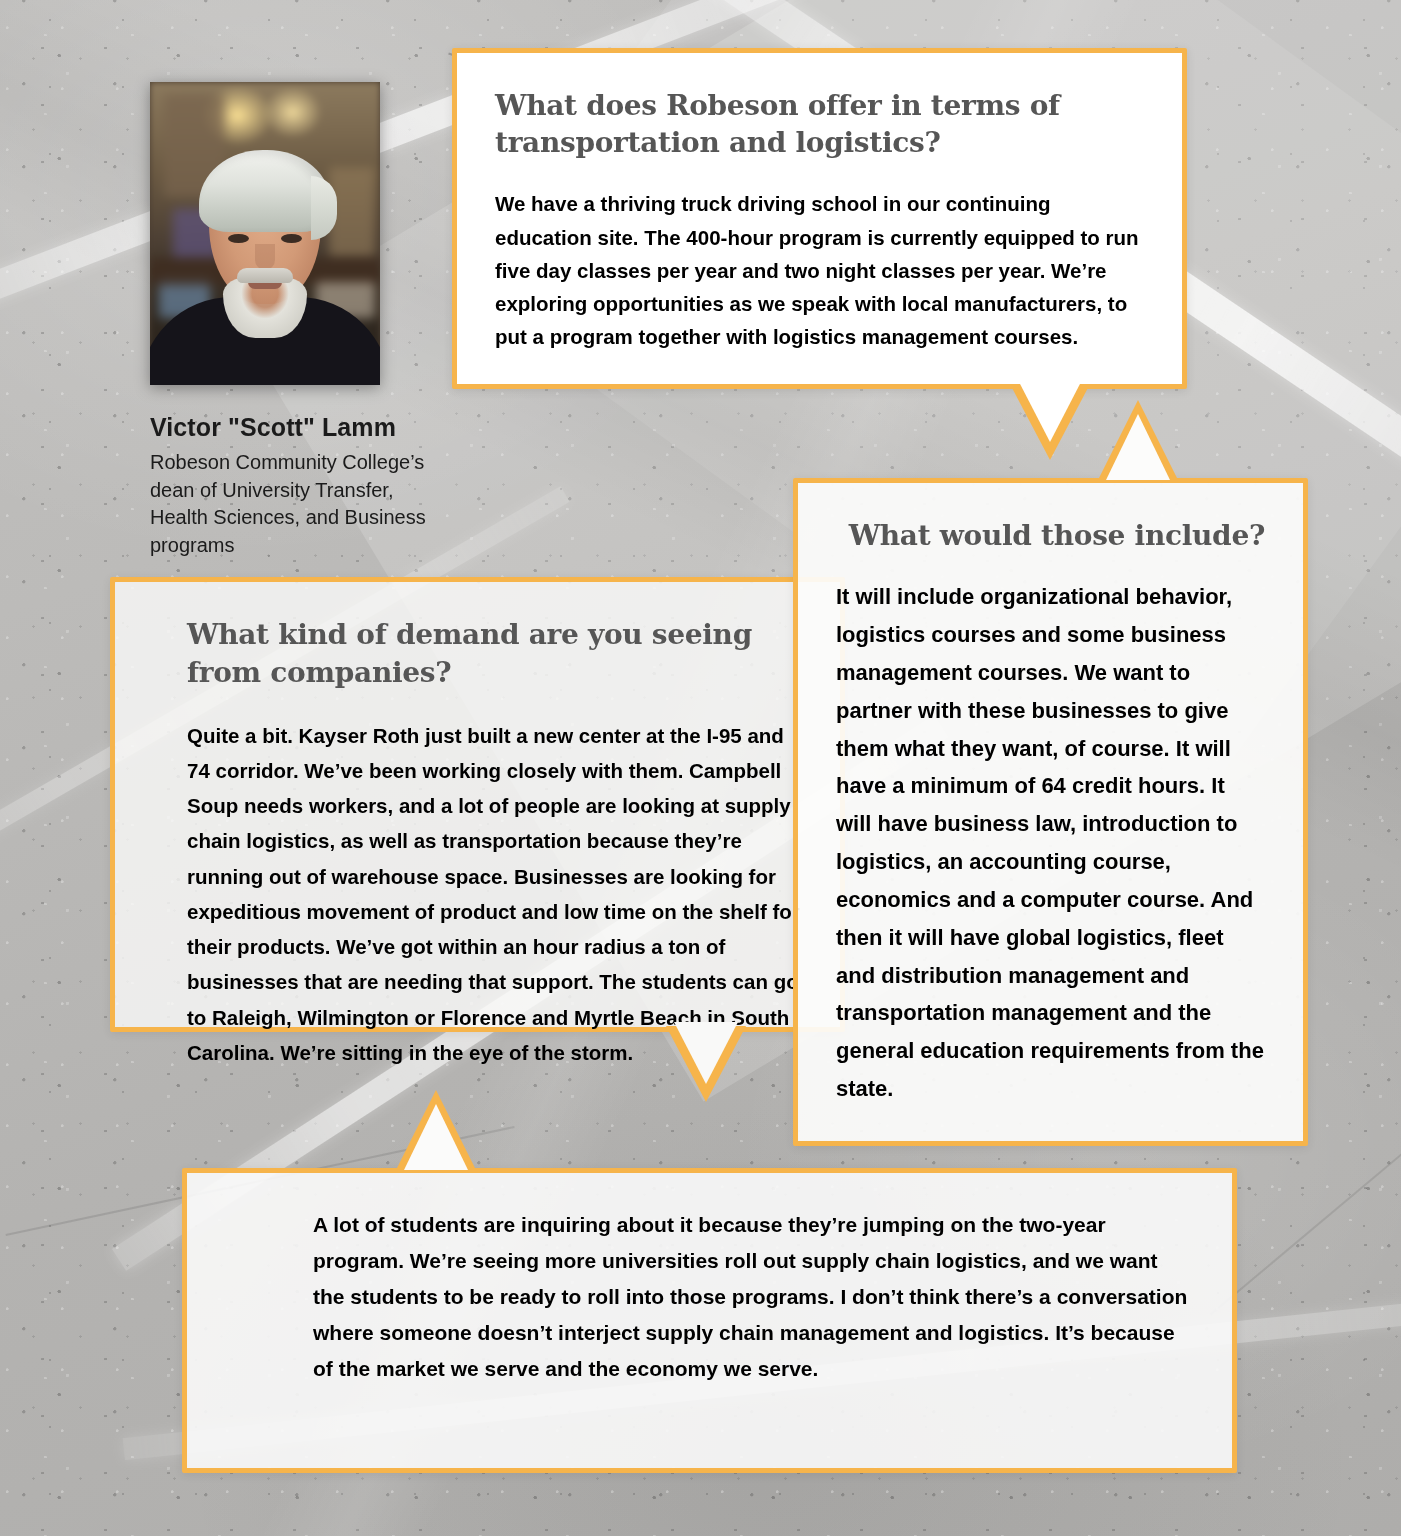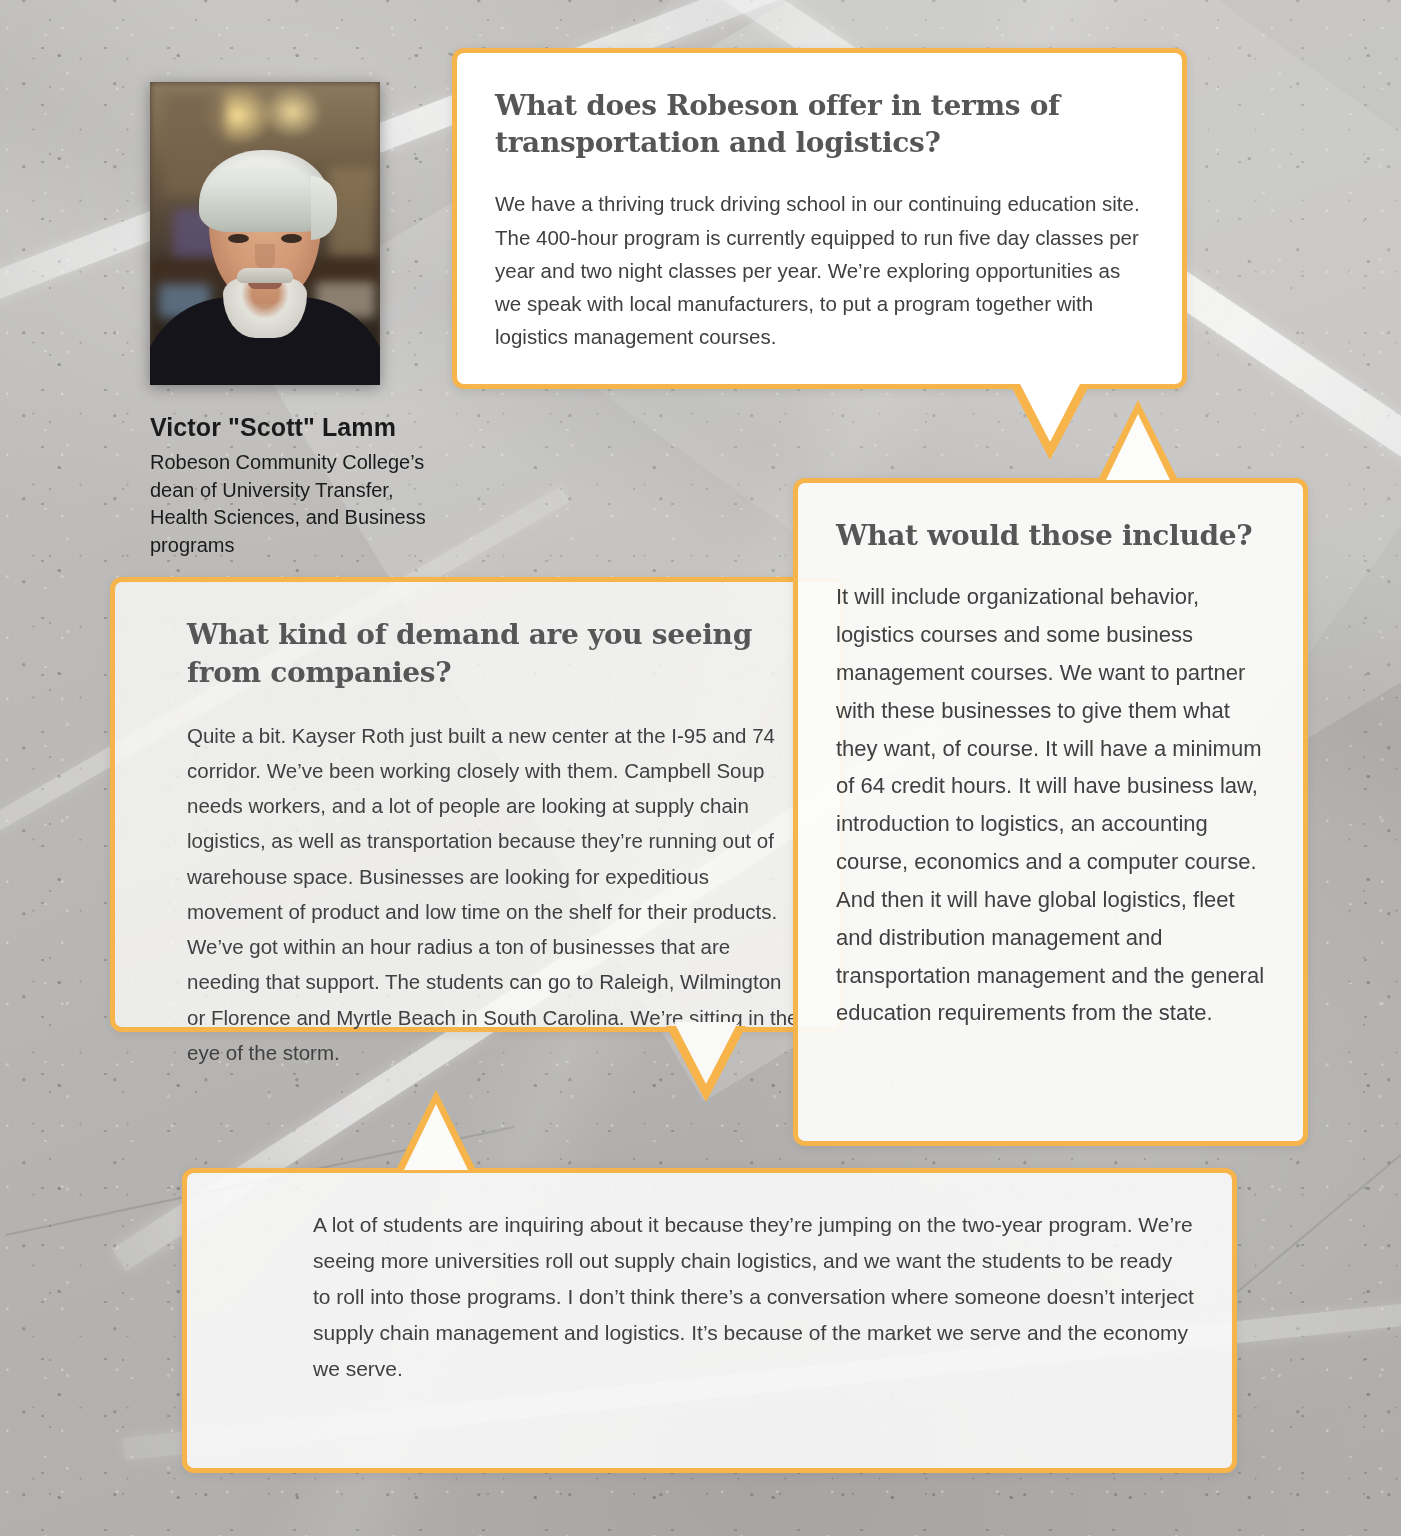--- a/index.html
+++ b/index.html
@@ -206,32 +206,32 @@
     font-size: 20px;
     line-height: 1.38;
     color: #1b1b1b;
     max-width: 340px;
   }
 
   
   .bubble {
     position: absolute;
     border: 5px solid #f6b44b;
-    border-radius: 12px;
+    border-radius: 2px;
     padding: 34px 38px 30px 38px;
   }
   .bubble h2 {
     font-family: "DejaVu Serif", serif;
     font-weight: 700;
     color: #565656;
     letter-spacing: -0.3px;
   }
   .bubble p {
-    color: #404040;
-    font-weight: 400;
+    color: #000000;
+    font-weight: 700;
   }
 
   
   #bubble-top {
     left: 452px; top: 48px;
     width: 735px; height: 341px;
     background: #ffffff;
     box-shadow: 0 2px 10px rgba(0,0,0,.10);
   }
   #bubble-top h2 { font-size: 28px; line-height: 1.33; margin-bottom: 26px; }
@@ -255,21 +255,21 @@
     z-index: 6;
   }
 
   
   #bubble-right {
     left: 793px; top: 478px;
     width: 515px; height: 668px;
     background: rgba(252,252,251,.93);
     box-shadow: 0 2px 10px rgba(0,0,0,.08);
   }
-  #bubble-right h2 { font-size: 28px; line-height: 1.33; margin-bottom: 24px; }
+  #bubble-right h2 { font-size: 28px; line-height: 1.33; margin-bottom: 24px; text-align: right; }
   #bubble-right p  { font-size: 22px; line-height: 1.72; }
 
   
   #tail-right-outer {
     position:absolute; left: 1098px; top: 400px;
     width: 0; height: 0;
     border-left: 40px solid transparent;
     border-right: 40px solid transparent;
     border-bottom: 80px solid #f6b44b;
     z-index: 5;

